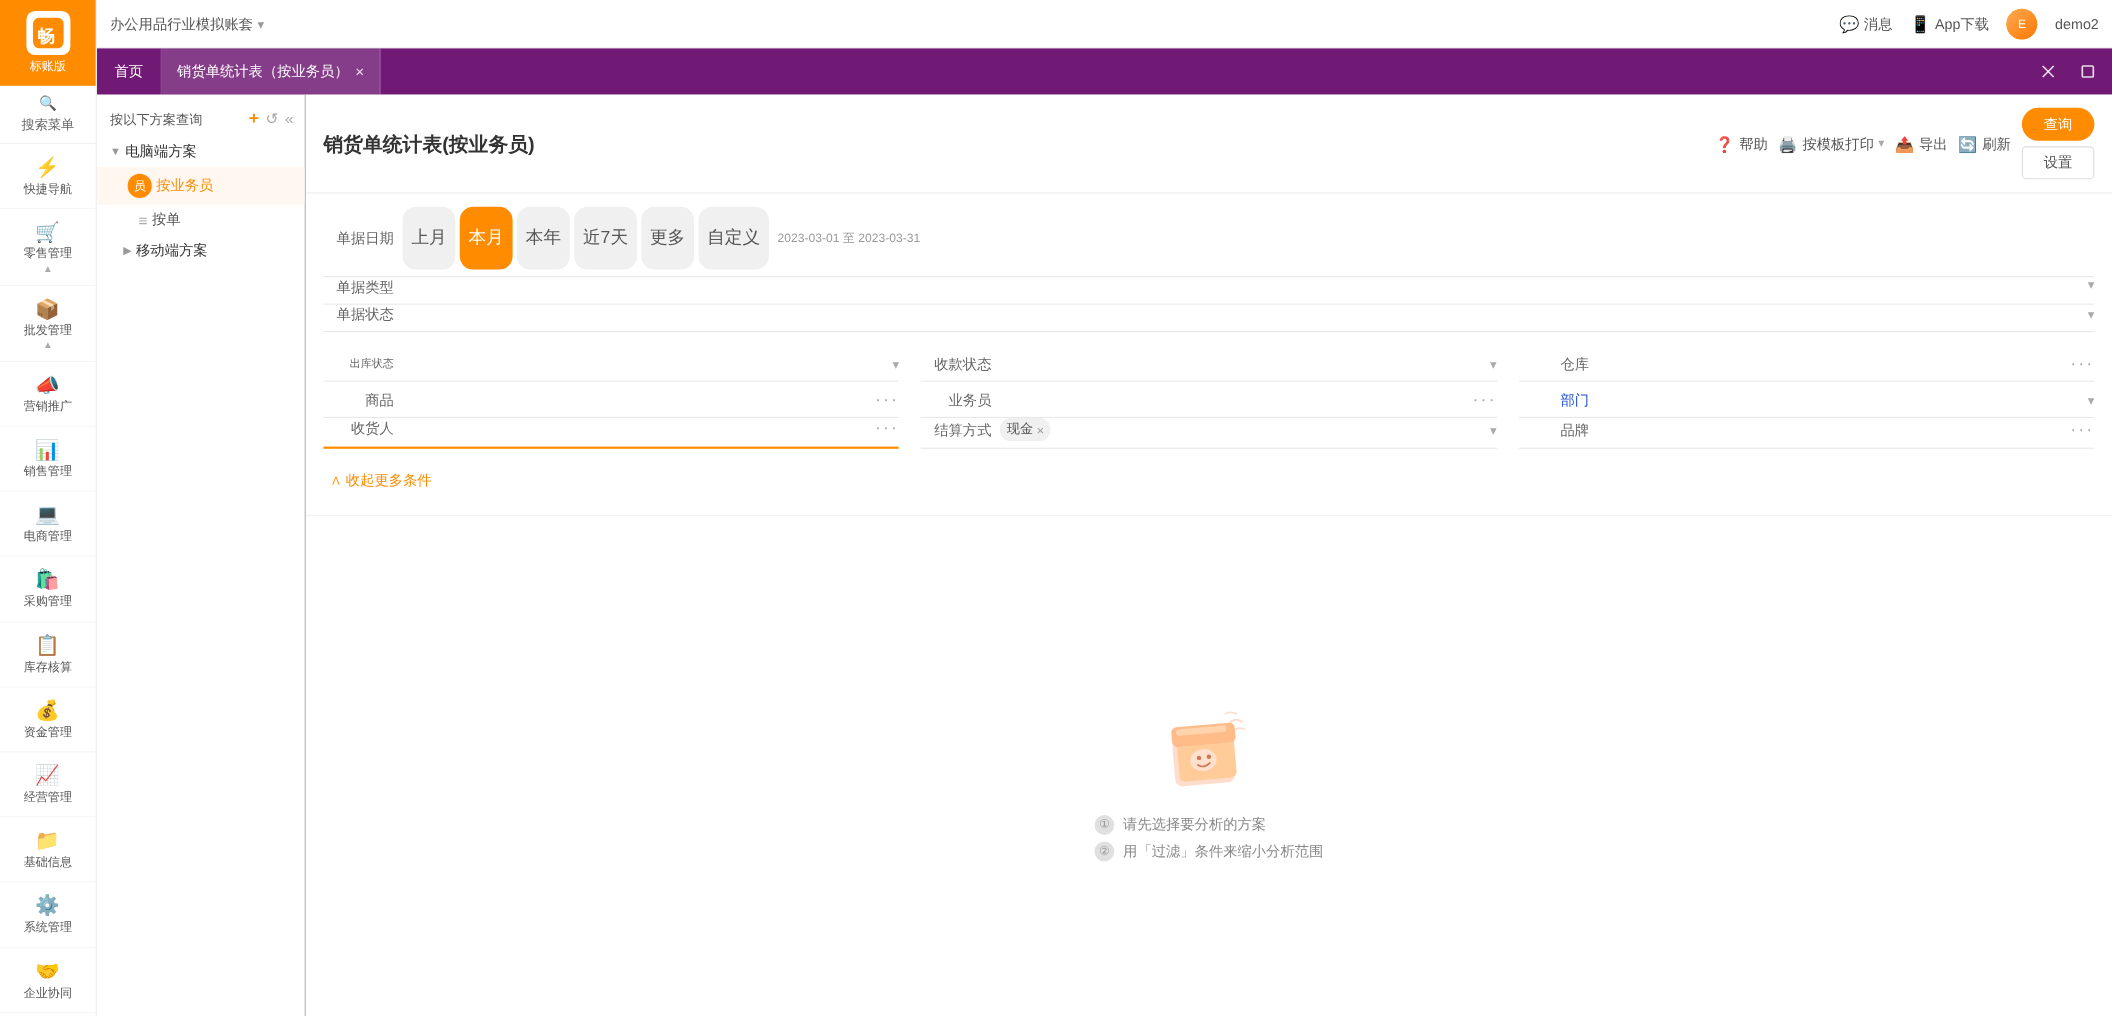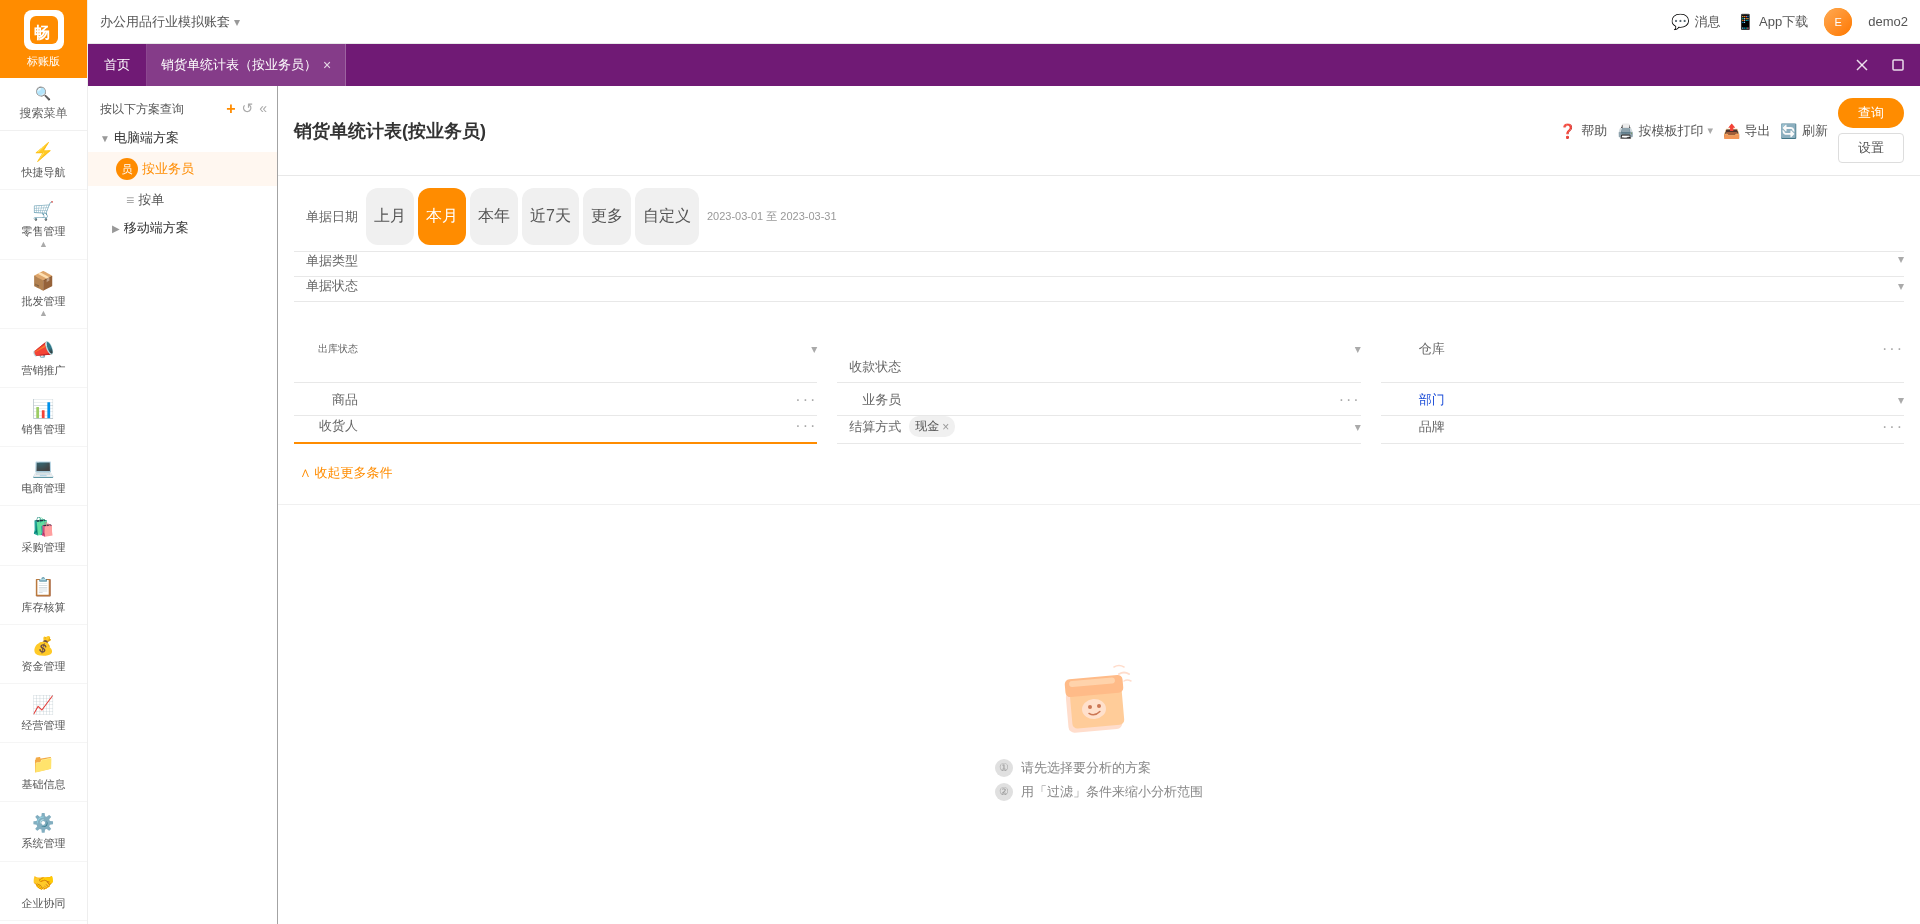--- a/index.html
+++ b/index.html
@@ -302,21 +302,21 @@
 
         <div style="display:grid;grid-template-columns:1fr 1fr 1fr;gap:0 20px;margin-bottom:8px;">
           <div style="display:flex;align-items:center;border-bottom:1px solid #e8e8e8;padding-bottom:6px;">
             <span style="width:72px;font-size:10px;color:#666;text-align:right;padding-right:8px;flex-shrink:0;">出库状态</span>
             <div style="flex:1;display:flex;align-items:center;justify-content:space-between;cursor:pointer;">
               <span style="font-size:13px;color:#ccc;"></span>
               <span style="color:#aaa;font-size:12px;">▾</span>
             </div>
           </div>
           <div style="display:flex;align-items:center;border-bottom:1px solid #e8e8e8;padding-bottom:6px;">
-            <span style="width:72px;font-size:13px;color:#666;text-align:right;padding-right:8px;flex-shrink:0;margin-top:36px;">收款状态</span>
+            <span style="width:72px;font-size:13px;color:#666;text-align:right;padding-right:8px;flex-shrink:0;">收款状态</span>
             <div style="flex:1;display:flex;align-items:center;justify-content:space-between;cursor:pointer;">
               <span style="font-size:13px;color:#ccc;"></span>
               <span style="color:#aaa;font-size:12px;">▾</span>
             </div>
           </div>
           <div style="display:flex;align-items:center;border-bottom:1px solid #e8e8e8;padding-bottom:6px;">
             <span style="width:72px;font-size:13px;color:#666;text-align:right;padding-right:8px;flex-shrink:0;">仓库</span>
             <div style="flex:1;display:flex;align-items:center;justify-content:flex-end;cursor:pointer;">
               <span style="color:#aaa;font-size:16px;letter-spacing:2px;">···</span>
             </div>

